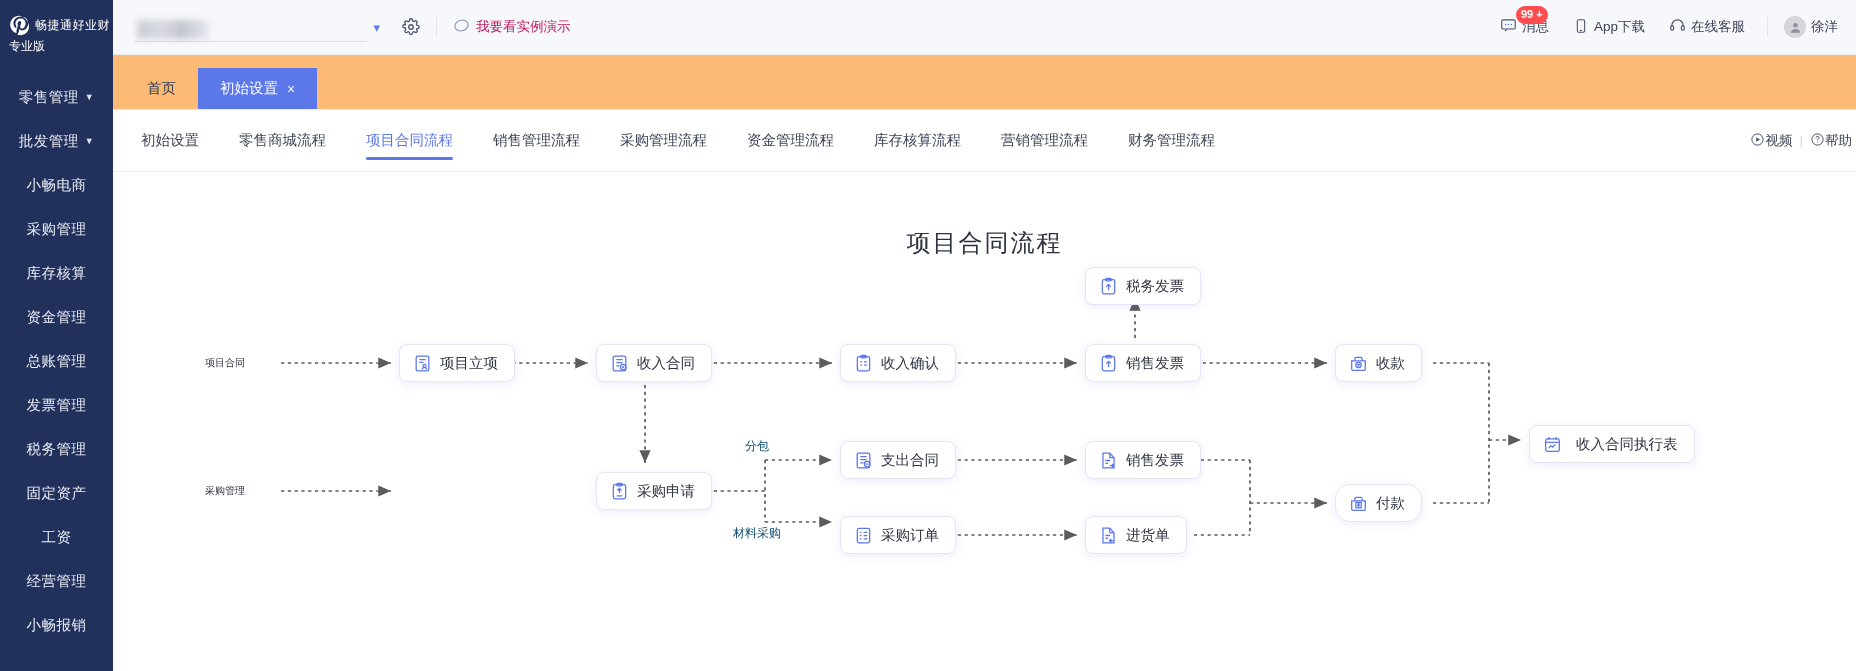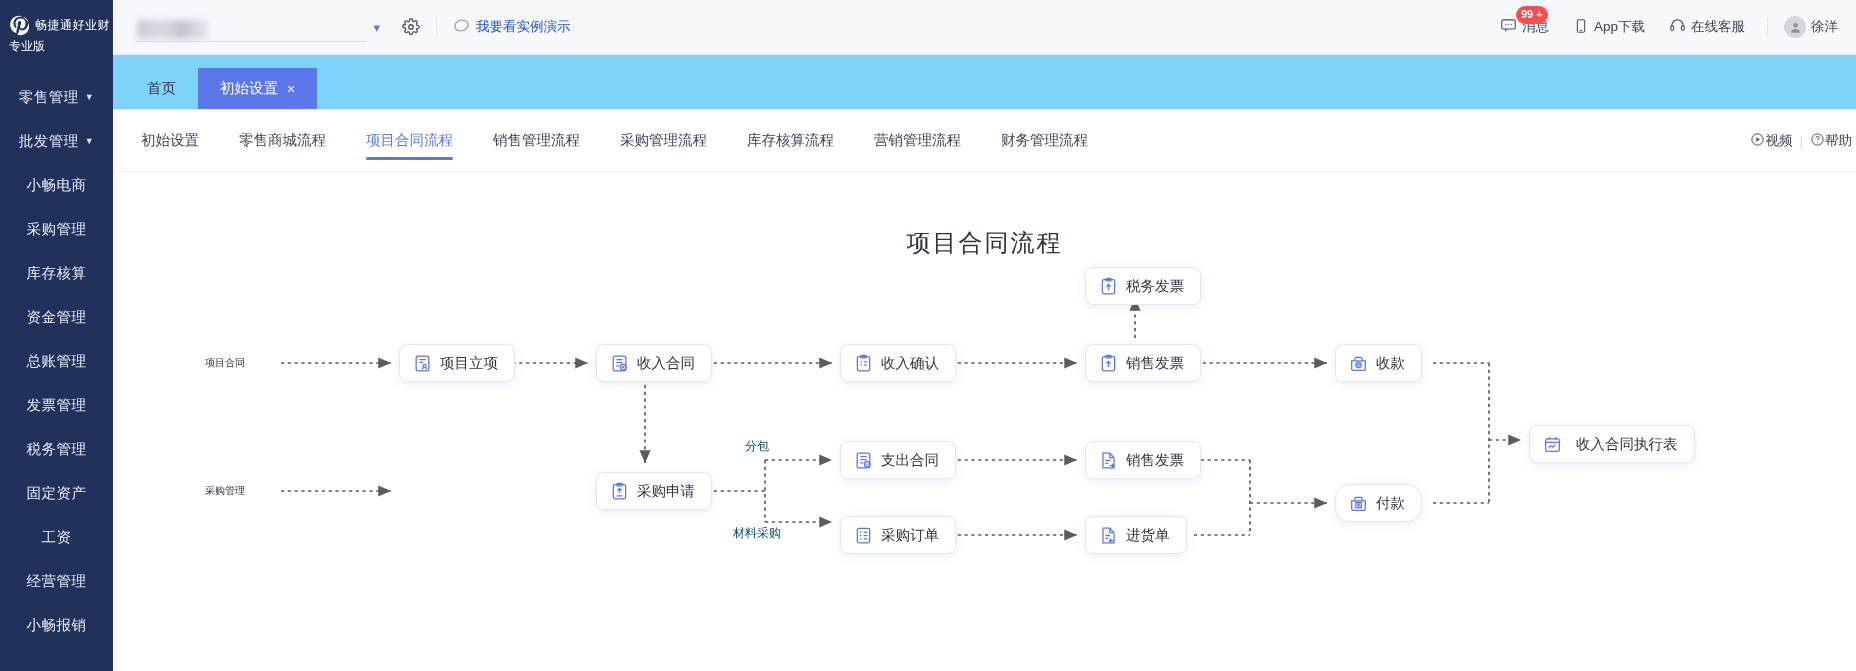--- a/index.html
+++ b/index.html
@@ -38,37 +38,37 @@
     font-family:"Liberation Sans",sans-serif;
   }
   .blurbar{
     position:absolute; left:2px; top:8px; width:72px; height:19px;
     background:linear-gradient(90deg,#c9ccd4,#d8dae0 35%,#c2c5cd 62%,#e6e8ee);
     filter:blur(3px); border-radius:2px; pointer-events:none;
   }
   .chev-down{ color:#5b77e8; font-size:13px; margin-left:6px; cursor:pointer; }
   .gear-btn{ margin-left:22px; cursor:pointer; display:flex; align-items:center;}
   .hsep{ width:1px; height:20px; background:#e2e5ec; margin:0 16px; }
-  .demo-link{ display:flex; align-items:center; gap:6px; font-size:13.5px; color:#1d4ed8; cursor:pointer; }
+  .demo-link{ display:flex; align-items:center; gap:6px; font-size:13.5px; color:#be185d; cursor:pointer; }
   .hspacer{ flex:1; }
   .hr-item{ display:flex; align-items:center; gap:5px; font-size:13.5px; color:#3b4255;
             margin-left:24px; cursor:pointer; position:relative; }
   .badge{
     position:absolute; left:16px; top:-11px;
     background:#ff4d4f; color:#fff; font-size:11px; line-height:1;
     padding:3px 5px 4px 5px; border-radius:9px; font-weight:bold; white-space:nowrap;
   }
   .avatar{
     width:22px;height:22px;border-radius:50%;background:#d4d6dc;
     display:flex;align-items:center;justify-content:center;
   }
   
   #wintabs{
     position:absolute; left:113px; top:55px; right:0; height:55px;
-    background:#7dd3fc; border-bottom:1px solid #e9ebf1;
+    background:#fdba74; border-bottom:1px solid #e9ebf1;
     display:flex; align-items:flex-end; padding-left:12px; z-index:14;
   }
   .wtab{
     height:41px; display:flex; align-items:center; gap:9px;
     padding:0 22px; font-size:14.5px; color:#333b4f; cursor:pointer;
   }
   .wtab.active{ background:#5b77e8; color:#ffffff; }
   .wtab .x{ font-size:14px; opacity:.92; }
   
   #subtabs{
@@ -257,20 +257,23 @@
       <div class="stab active">
         <span>项目合同流程</span>
       </div>
       <div class="stab">
         <span>销售管理流程</span>
       </div>
       <div class="stab">
         <span>采购管理流程</span>
       </div>
       <div class="stab">
+        <span>资金管理流程</span>
+      </div>
+      <div class="stab">
         <span>库存核算流程</span>
       </div>
       <div class="stab">
         <span>营销管理流程</span>
       </div>
       <div class="stab">
         <span>财务管理流程</span>
       </div>
     </div>
   <div class="tabs-right">

